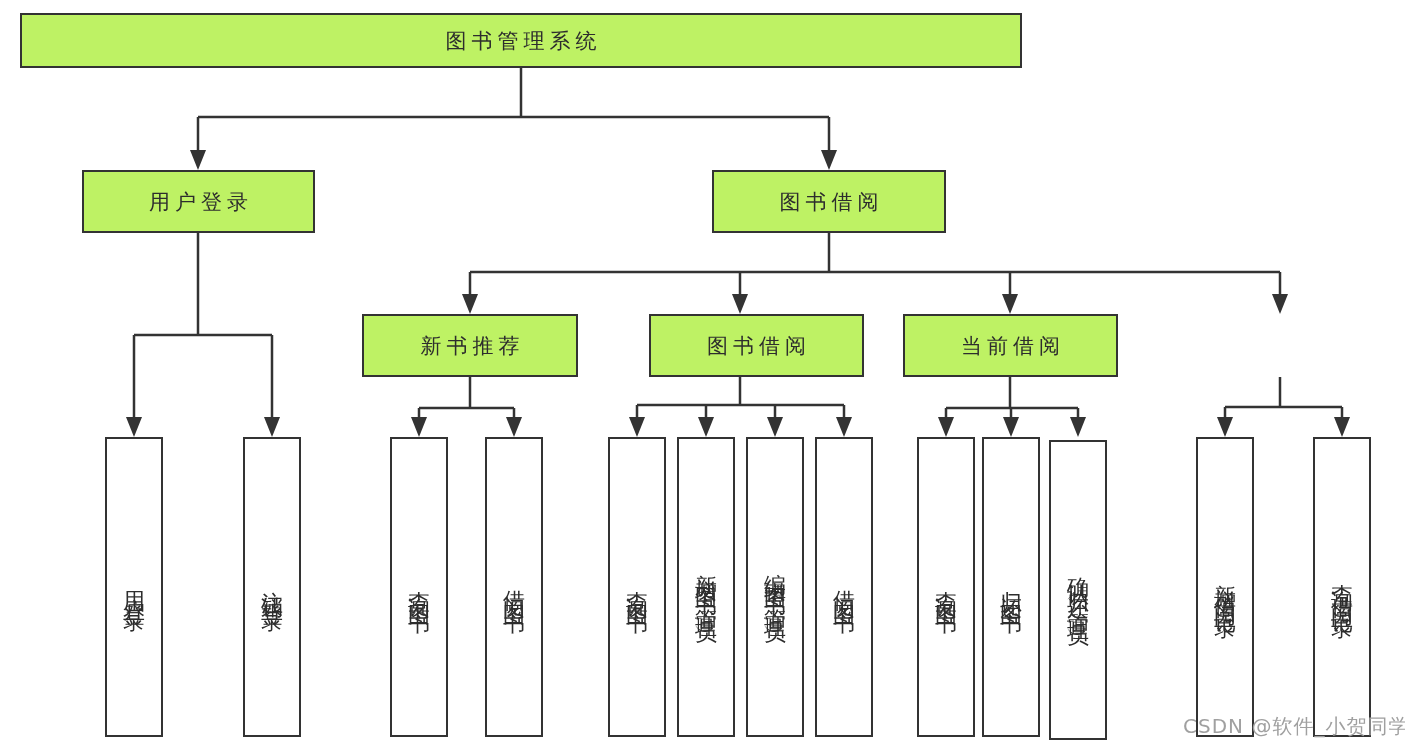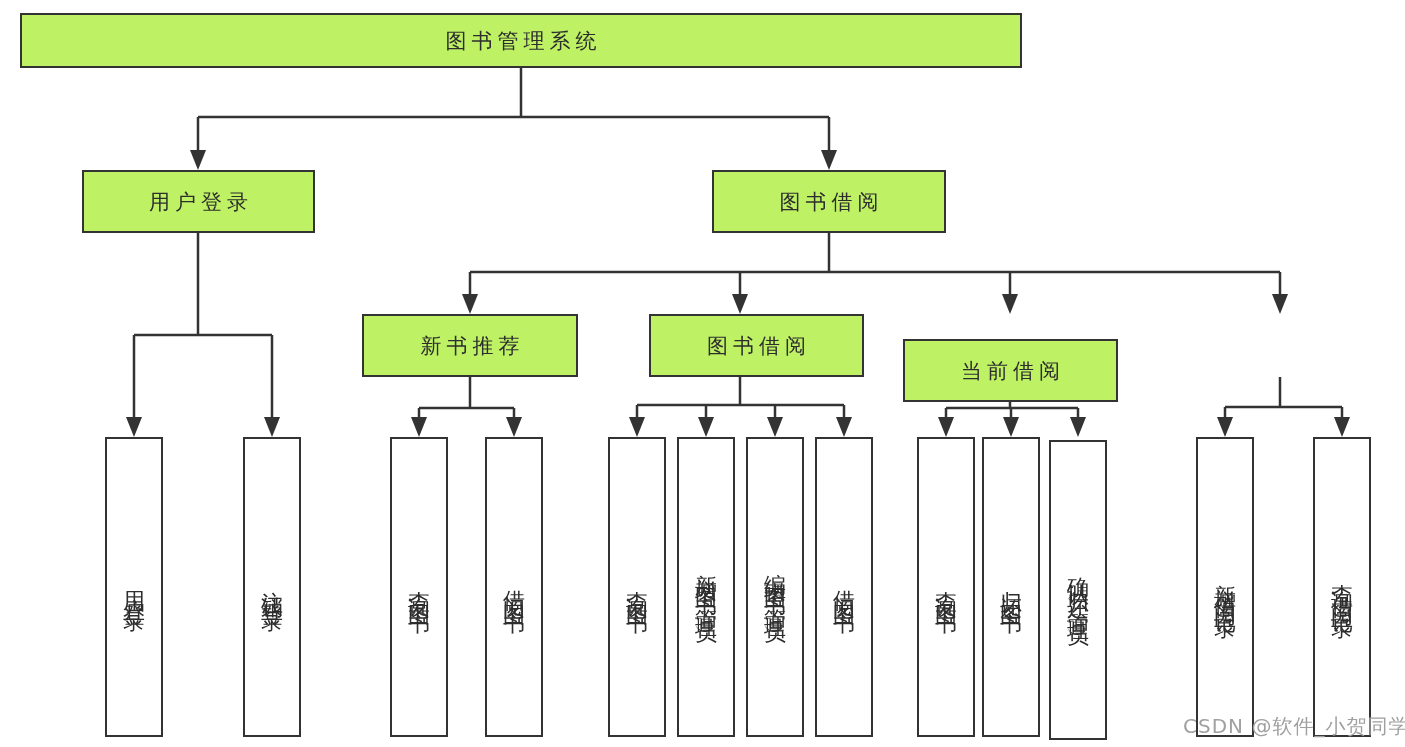--- a/index.html
+++ b/index.html
@@ -129,21 +129,21 @@
   <div class="hbox" style="left:712px;top:170px;width:234px;height:63px;">
     <span>图书借阅</span>
   </div>
 
   <div class="hbox" style="left:362px;top:314px;width:216px;height:63px;">
     <span>新书推荐</span>
   </div>
   <div class="hbox" style="left:633px;top:314px;width:215px;height:63px;margin-left:16px;">
     <span>图书借阅</span>
   </div>
-  <div class="hbox" style="left:903px;top:314px;width:215px;height:63px;margin-top:25px;">
+  <div class="hbox" style="left:903px;top:314px;width:215px;height:63px;">
     <span>当前借阅</span>
   </div>
 
   <div class="vbox" style="left:105px;top:437px;width:58px;height:300px;">
     <span>用户登录</span>
   </div>
   <div class="vbox" style="left:243px;top:437px;width:58px;height:300px;">
     <span>注销登录</span>
   </div>
 

